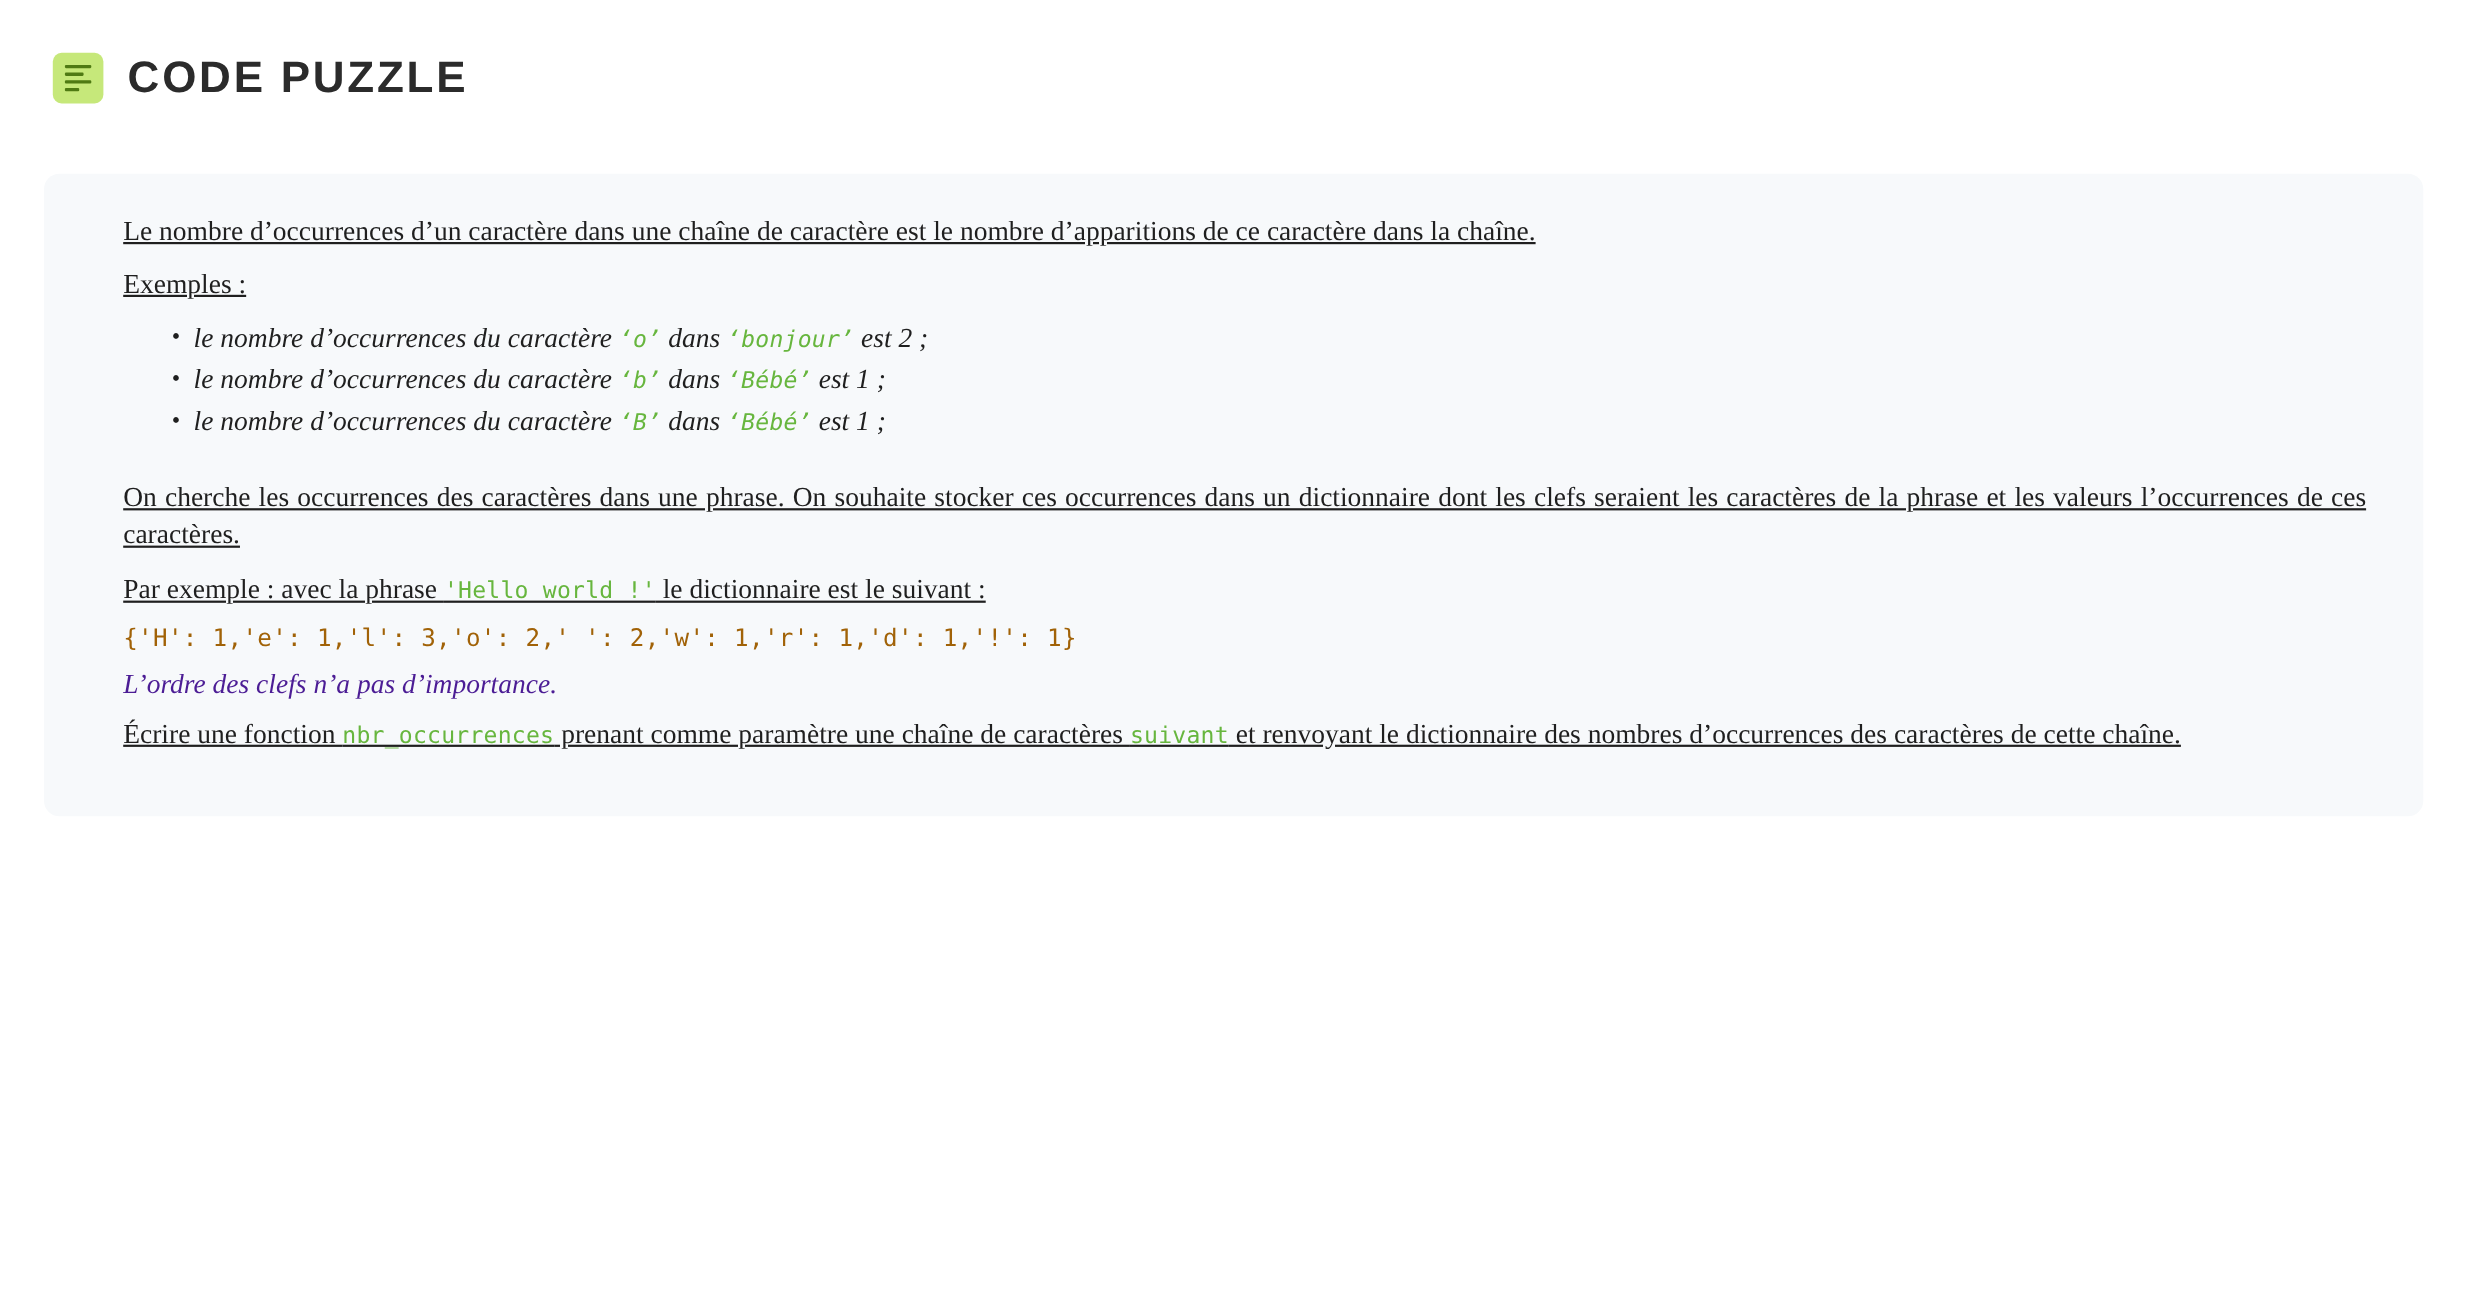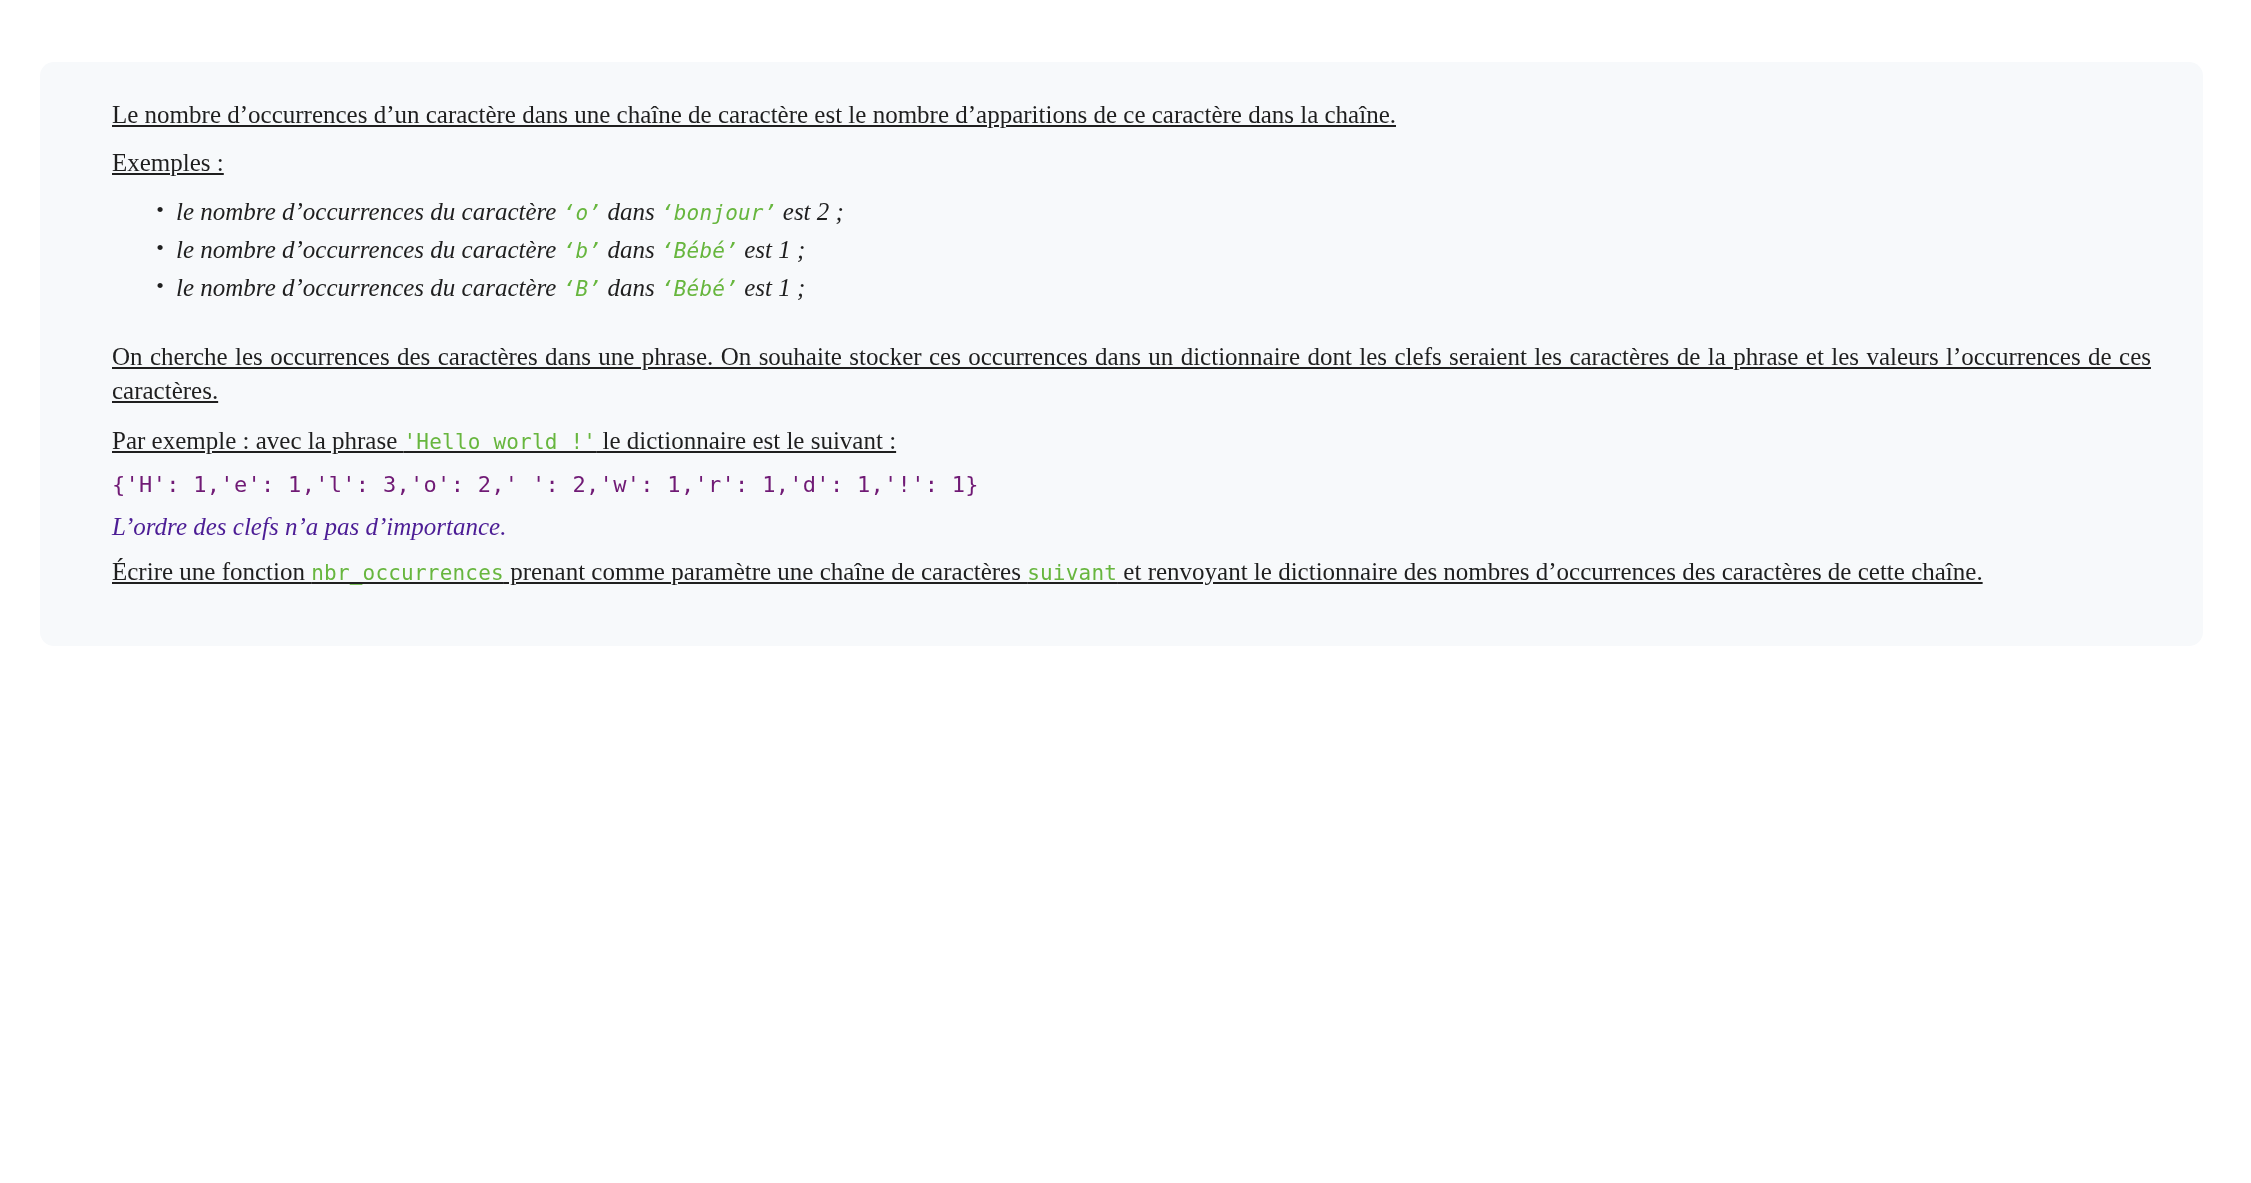--- a/index.html
+++ b/index.html
@@ -112,40 +112,51 @@
   }
 
   code, .code {
     font-family: "DejaVu Sans Mono", monospace;
     color: #67b63e;
     font-size: 21px;
     letter-spacing: 0.2px;
   }
   .code-line {
     font-family: "DejaVu Sans Mono", monospace;
-    color: #701a75;
+    color: #a16207;
     font-size: 22px;
     margin: 0 0 16px 0;
     letter-spacing: 0.3px;
   }
   .italic {
     font-style: italic;
     font-size: 25px;
     margin: 0 0 14px 0;
     color: #4c1d95;
   }
   .last {
     margin-bottom: 0;
   }
 </style>
 </head>
 <body>
 
 <div class="page">
 
+  <div class="header">
+    <div class="logo-mark">
+      <span class="bars">
+        <i></i>
+          <i></i>
+          <i></i>
+          <i></i>
+      </span>
+    </div>
+    <div class="logo-text">CODE PUZZLE</div>
+  </div>
 
   <div class="card">
 
     <p class="text">Le nombre d’occurrences d’un caractère dans une chaîne de caractère est le nombre d’apparitions de ce caractère dans la chaîne.</p>
 
     <p class="text">Exemples :</p>
 
     <ul class="list">
       <li>
         <span>le nombre d’occurrences du caractère </span><code>‘o’</code><span> dans </span><code>‘bonjour’</code><span> est 2 ;</span>

